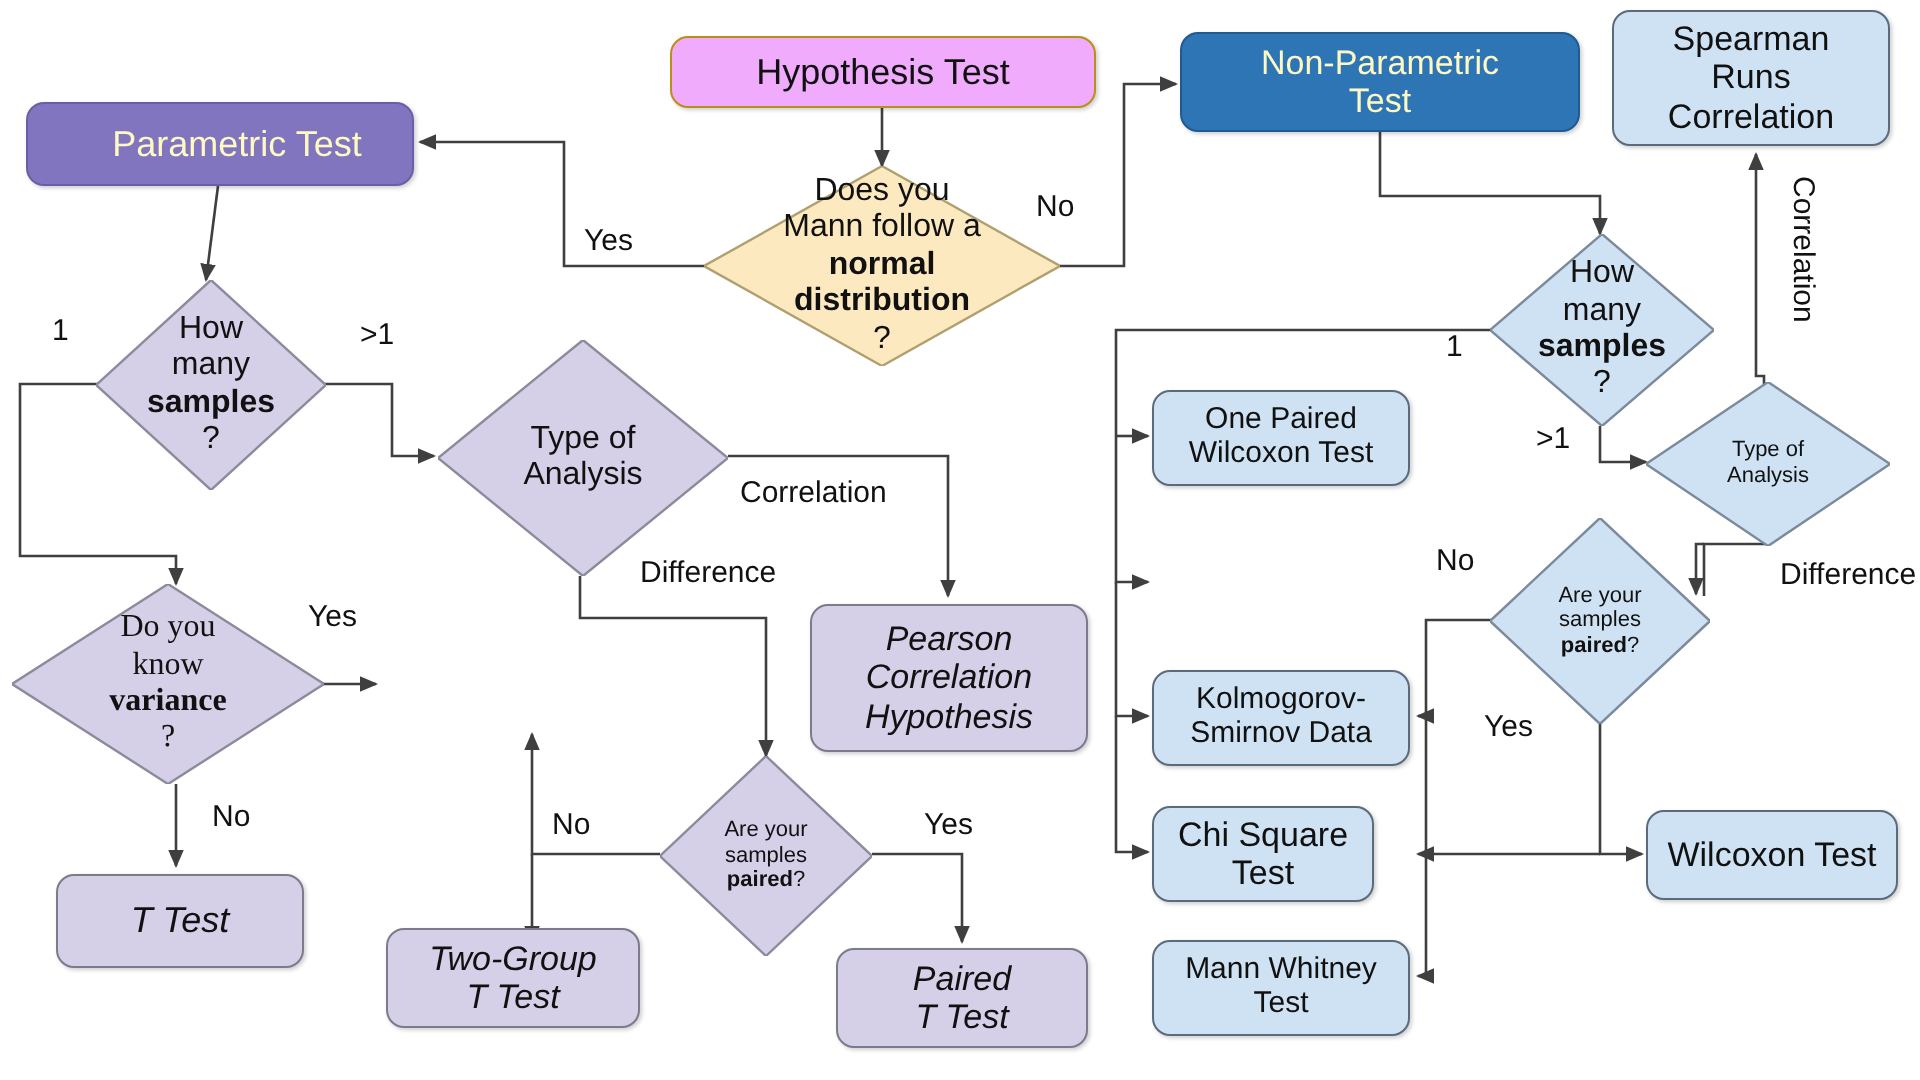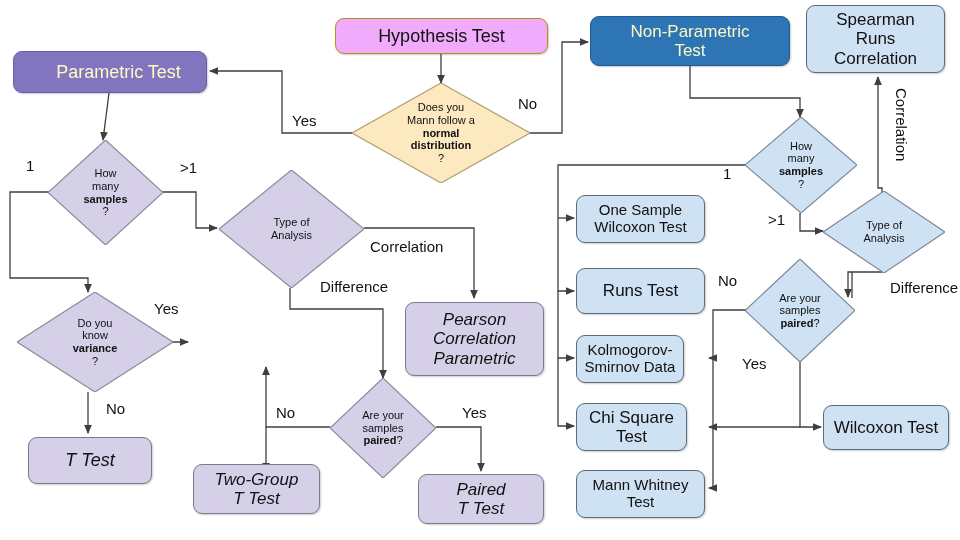--- a/index.html
+++ b/index.html
@@ -30,21 +30,21 @@
   .fill-lpurple{background:#d5cfe8;border-color:#7b7b8c;font-style:italic;}
   .fill-lblue  {background:#cfe2f3;border-color:#5b6b7b;}
 
   .t-white{color:#fef9c3;font-weight:normal;}
   .t-dark {color:#111111;}
 
   .fs18{font-size:18px;}
   .fs17{font-size:17px;}
   .fs16{font-size:17px;}
   .fs15{font-size:15px;}
-  .fs12{font-size:11px;}
+  .fs12{font-size:16px;}
   .fs11{font-size:11px;}
 
   
   .diamond{
     position:absolute;box-sizing:border-box;
     display:flex;align-items:center;justify-content:center;
   }
   .diamond .dshape{
     position:absolute;left:0;top:0;width:100%;height:100%;
     clip-path:polygon(50% 0, 100% 50%, 50% 100%, 0 50%);
@@ -183,21 +183,21 @@
     <div class="dshape"></div>
     <svg class="dborder" viewBox="0 0 145 118" preserveAspectRatio="none">
       <polygon points="72.5,0 145,59 72.5,118 0,59" fill="none" stroke="#8b8b9b" stroke-width="1.2" vector-effect="non-scaling-stroke"></polygon>
     </svg>
     <div class="dlabel fs12 t-dark">
       <span>Type of</span><br>
       <span>Analysis</span>
     </div>
   </div>
 
-  <div class="diamond dia-lpurple" style="left:17px;top:292px;width:156px;height:100px;">
+  <div class="diamond dia-lpurple" style="left:6px;top:292px;width:156px;height:100px;font-family:Liberation Serif, serif;">
     <div class="dshape"></div>
     <svg class="dborder" viewBox="0 0 156 100" preserveAspectRatio="none">
       <polygon points="78,0 156,50 78,100 0,50" fill="none" stroke="#8b8b9b" stroke-width="1.2" vector-effect="non-scaling-stroke"></polygon>
     </svg>
     <div class="dlabel fs12 t-dark">
       <span>Do you</span><br>
       <span>know</span><br>
       <b>variance</b><br>
       <span>?</span>
     </div>
@@ -231,21 +231,21 @@
     <span class="txt t-dark fs17">
       <span>Paired</span><br>
       <span>T Test</span>
     </span>
   </div>
 
   <div class="node box fill-lpurple" style="left:405px;top:302px;width:139px;height:74px;">
     <span class="txt t-dark fs17">
       <span>Pearson</span><br>
       <span>Correlation</span><br>
-      <span>Parametric</span>
+      <span>Hypothesis</span>
     </span>
   </div>
 
   <div class="diamond dia-lblue" style="left:745px;top:117px;width:112px;height:96px;">
     <div class="dshape"></div>
     <svg class="dborder" viewBox="0 0 112 96" preserveAspectRatio="none">
       <polygon points="56,0 112,48 56,96 0,48" fill="none" stroke="#7b8b9b" stroke-width="1.2" vector-effect="non-scaling-stroke"></polygon>
     </svg>
     <div class="dlabel fs12 t-dark">
       <span>How</span><br>
@@ -273,30 +273,27 @@
     </svg>
     <div class="dlabel fs11 t-dark">
       <span>Are your</span><br>
       <span>samples</span><br>
       <b>paired</b><span>?</span>
     </div>
   </div>
 
   <div class="node box fill-lblue" style="left:576px;top:195px;width:129px;height:48px;">
     <span class="txt t-dark fs15">
-      <span>One Sample</span><br>
+      <span>One Paired</span><br>
       <span>Wilcoxon Test</span>
     </span>
   </div>
 
-  <div class="node box fill-lblue" style="left:576px;top:268px;width:129px;height:46px;">
-    <span class="txt t-dark fs16">Runs Test</span>
-  </div>
-
-  <div class="node box fill-lblue" style="left:576px;top:335px;width:108px;height:48px;">
+
+  <div class="node box fill-lblue" style="left:576px;top:335px;width:129px;height:48px;">
     <span class="txt t-dark fs15">
       <span>Kolmogorov-</span><br>
       <span>Smirnov Data</span>
     </span>
   </div>
 
   <div class="node box fill-lblue" style="left:576px;top:403px;width:111px;height:48px;">
     <span class="txt t-dark fs16">
       <span>Chi Square</span><br>
       <span>Test</span>

